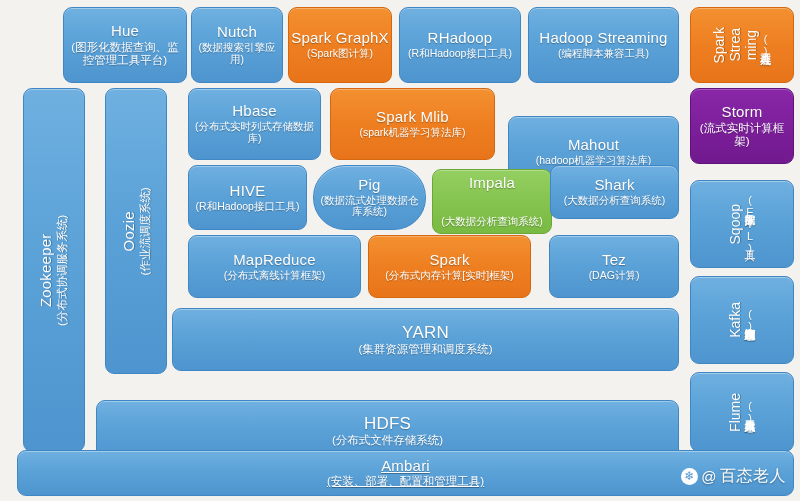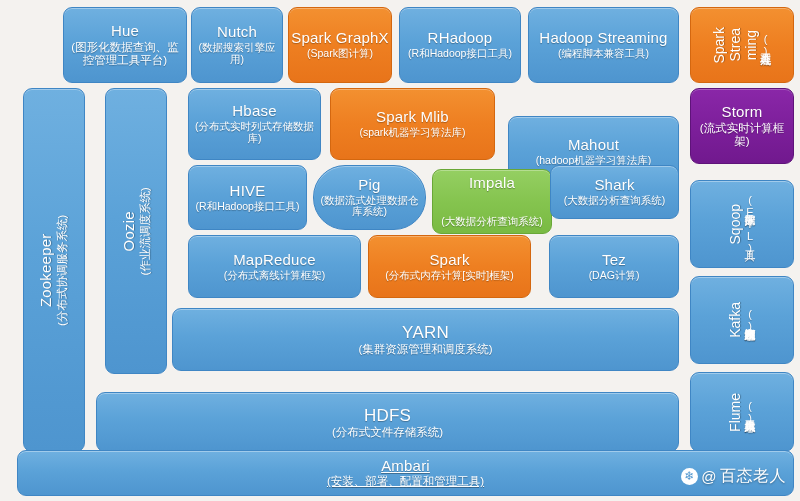--- a/index.html
+++ b/index.html
@@ -245,21 +245,21 @@
   <div class="box blue" style="left:549px; top:235px; width:130px; height:63px;">
     <div class="title">Tez</div>
     <div class="desc sm">(DAG计算)</div>
   </div>
 
   <div class="box blue" style="left:172px; top:308px; width:507px; height:63px;">
     <div class="title lg">YARN</div>
     <div class="desc">(集群资源管理和调度系统)</div>
   </div>
 
-  <div class="box blue" style="left:96px; top:392px; width:583px; height:60px;">
+  <div class="box blue" style="left:96px; top:400px; width:583px; height:60px;">
     <div class="title lg">HDFS</div>
     <div class="desc">(分布式文件存储系统)</div>
   </div>
 
   <div class="box blue" style="left:17px; top:450px; width:777px; height:46px;text-decoration:underline;">
     <div class="title">Ambari</div>
     <div class="desc">(安装、部署、配置和管理工具)</div>
   </div>
 
   <div class="watermark">

